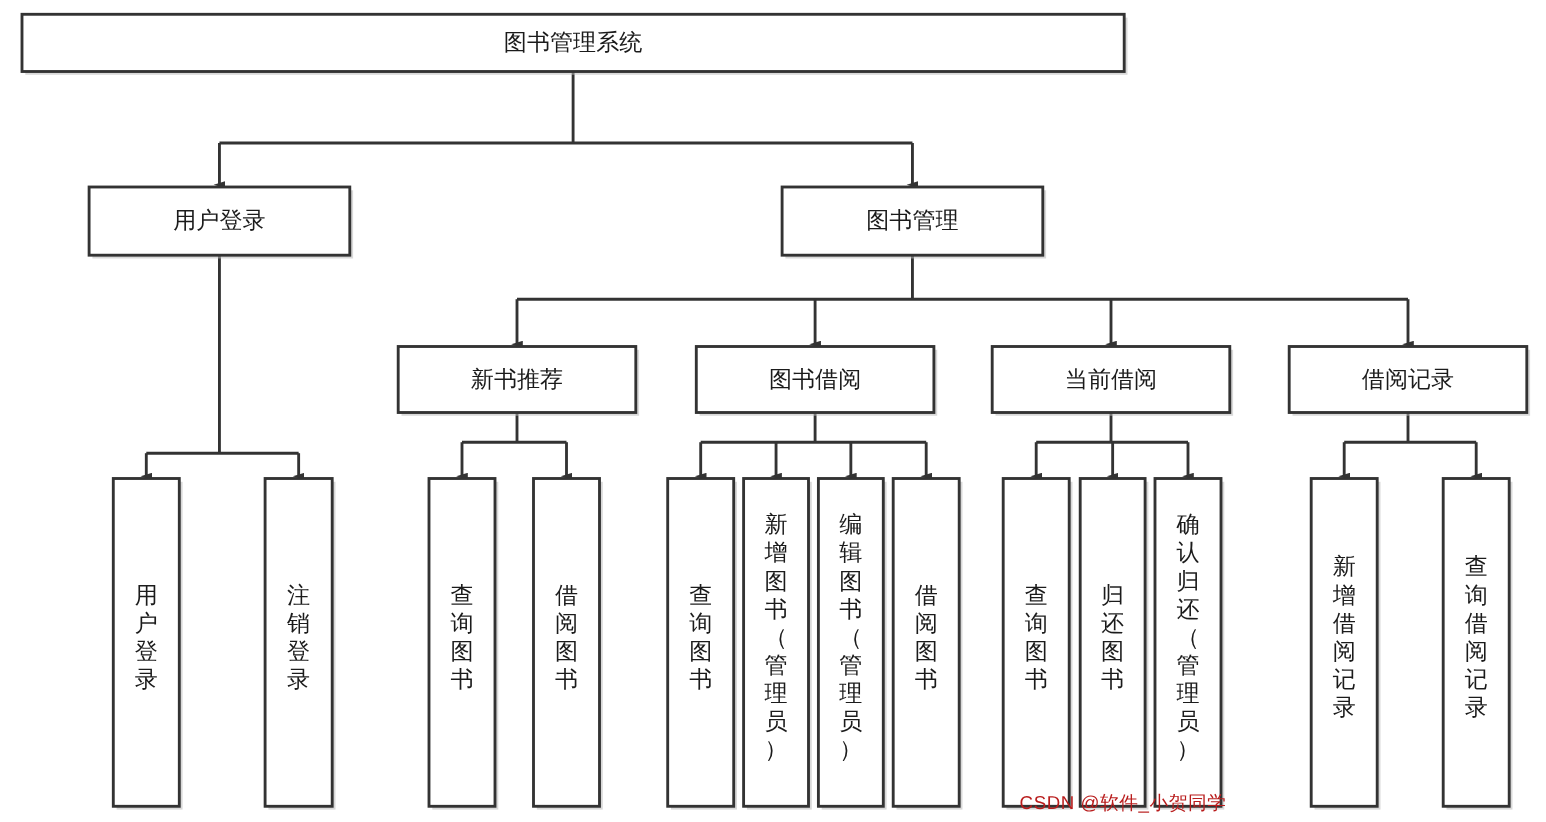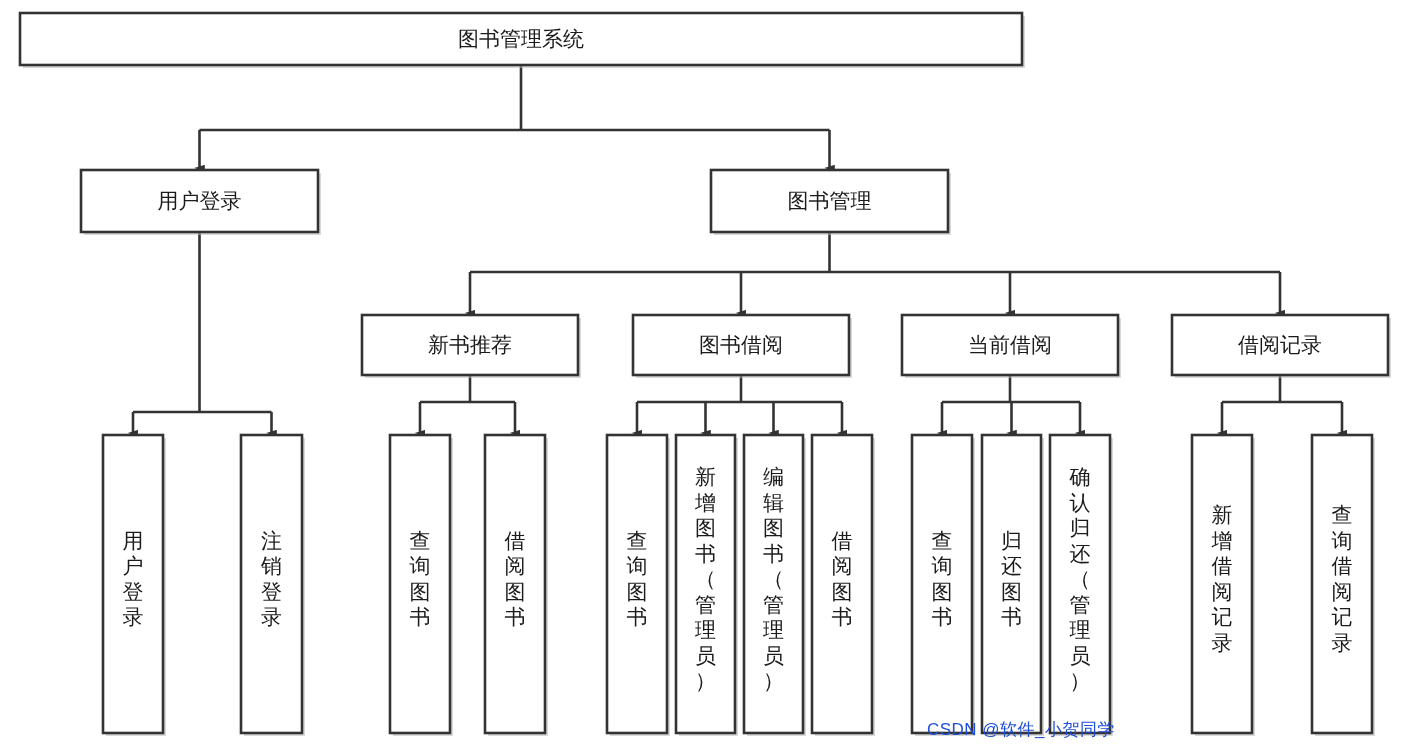--- a/index.html
+++ b/index.html
@@ -52,21 +52,21 @@
     fill: #1b1b1b;
     font-size: 21px;
     text-anchor: middle;
   }
   .watermark {
     position: absolute;
     right: 8px;
     bottom: 6px;
     font-family: "Liberation Sans", "DejaVu Sans", sans-serif;
     font-size: 17px;
-    color: #1d4ed8;
+    color: #b91c1c;
     letter-spacing: 0.5px;
     white-space: nowrap;
     pointer-events: none;
   }
 </style>
 </head>
 <body>
 
 <div id="diagram-root">
   <svg class="diagram" viewBox="0 0 1405 747">

